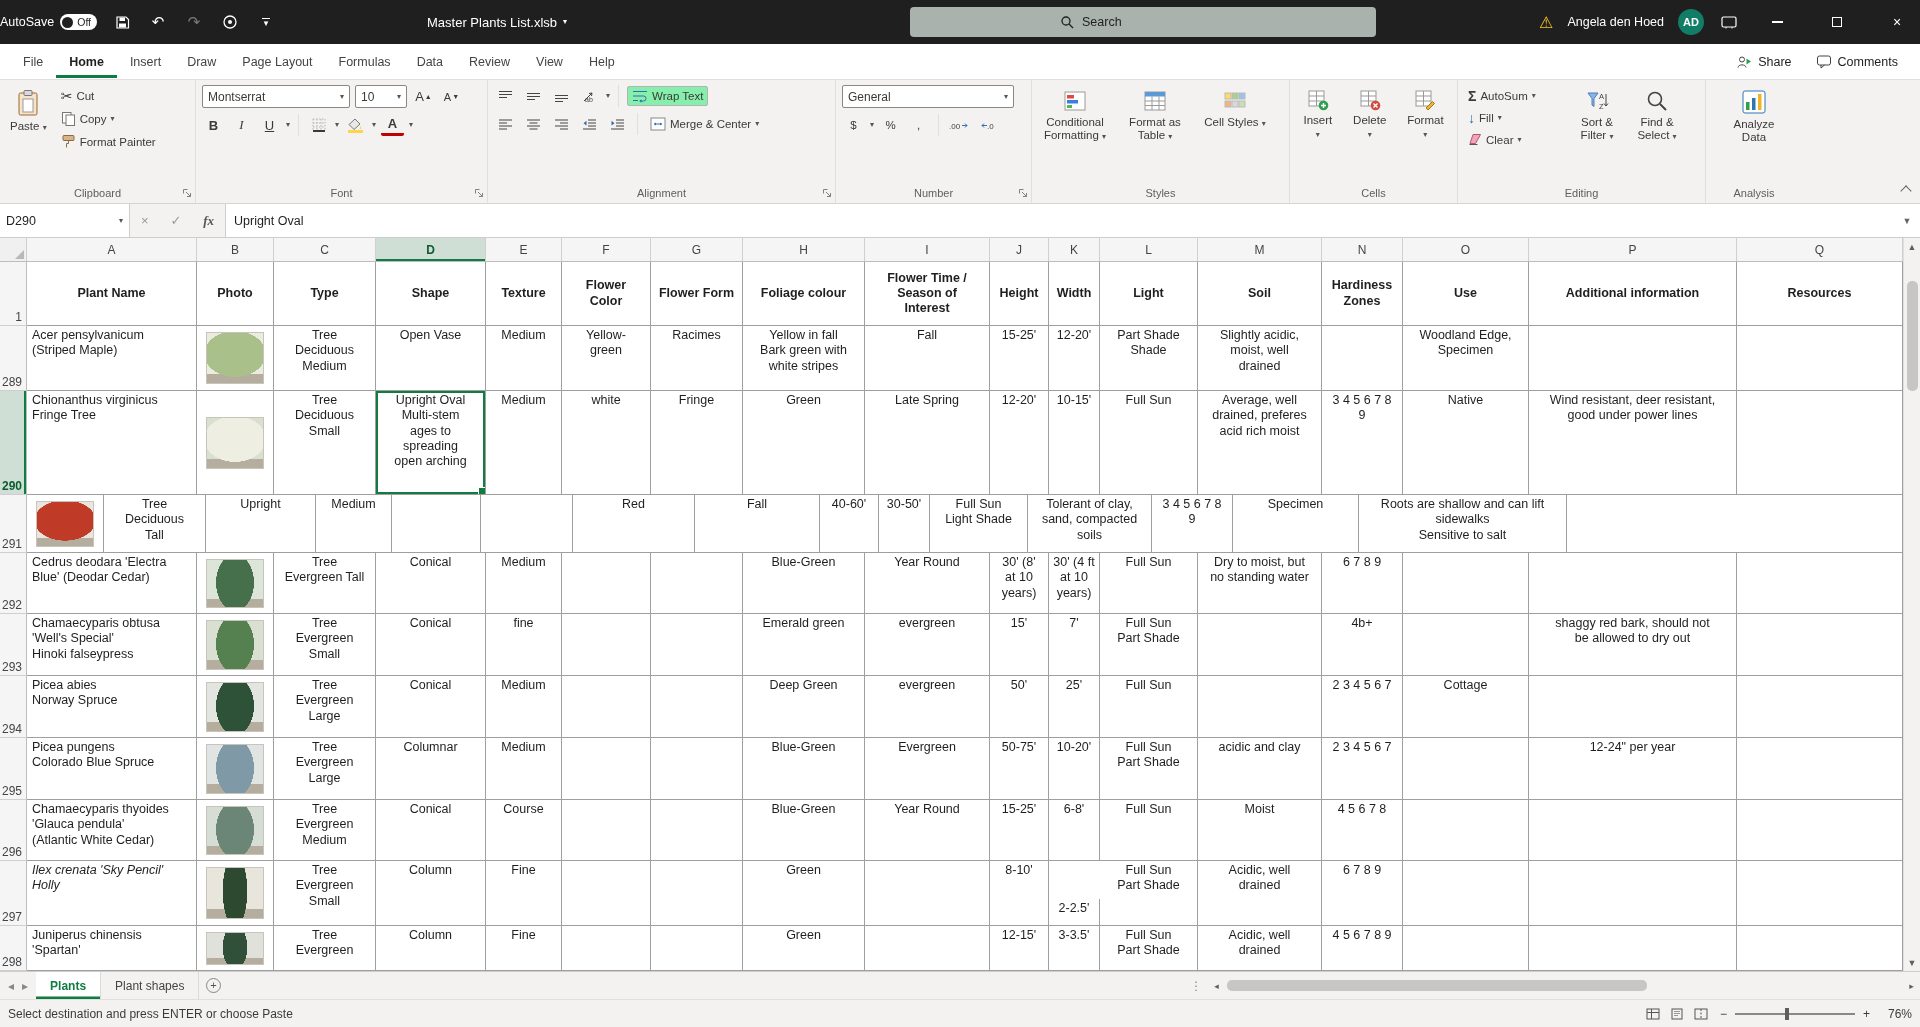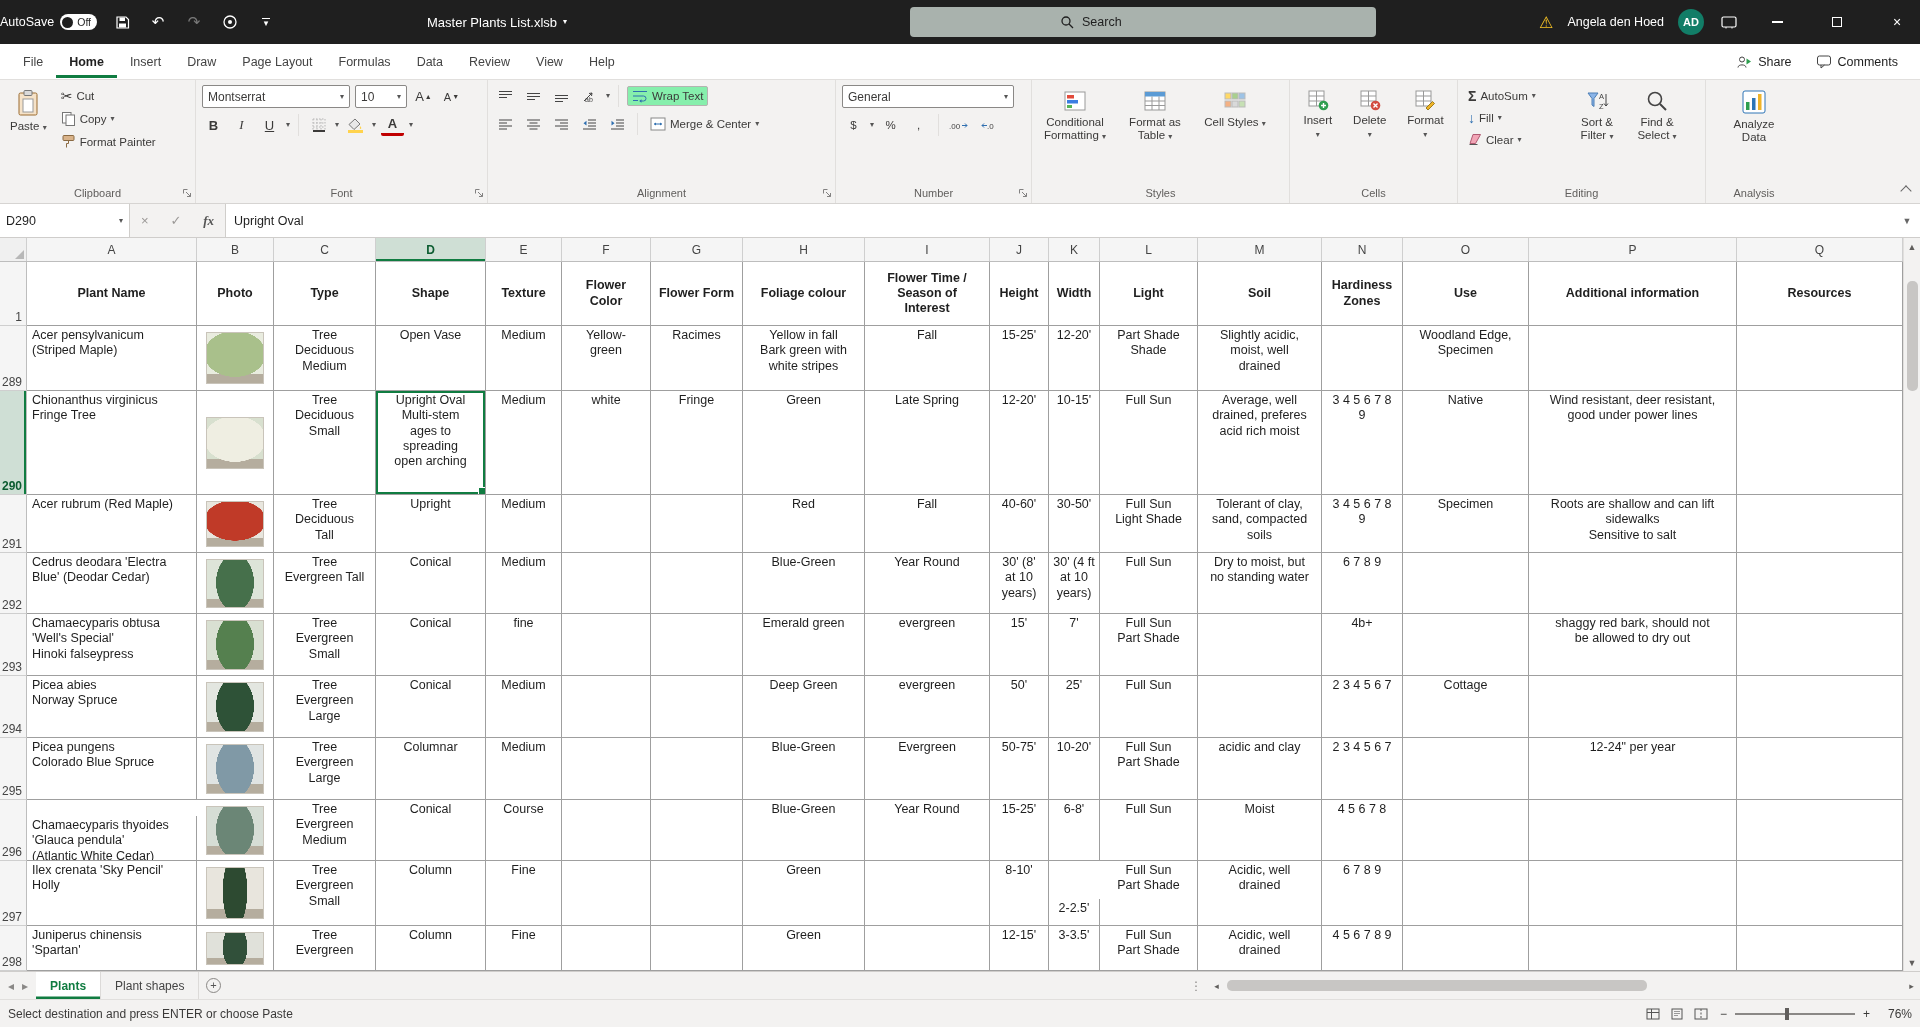--- a/index.html
+++ b/index.html
@@ -657,21 +657,20 @@
 acid rich moist</div>
             <div class="cell colN" style="width: 81px;">3 4 5 6 7 8
 9</div>
             <div class="cell colO" style="width: 126px;">Native</div>
             <div class="cell colP" style="width: 208px;">Wind resistant, deer resistant,
 good under power lines</div>
             <div class="cell colQ" style="width: 156px; flex: 1 1 0%;"></div>
           </div>
           <div class="grow" style="height: 58px;">
             <div class="rowh">291</div>
-            <div class="cell colA" style="width: 170px;">Acer rubrum (Red Maple)</div>
             <div class="cell colB pcell" style="width: 77px;"><div class="photo" style="background: radial-gradient(55% 46% at 50% 42%, rgb(192, 58, 40) 0%, rgb(192, 58, 40) 99%, rgba(0, 0, 0, 0) 100%), linear-gradient(rgb(232, 230, 222) 0%, rgb(232, 230, 222) 82%, rgb(181, 173, 158) 82%, rgb(181, 173, 158) 100%); height: 46px;"></div></div>
             <div class="cell colC" style="width: 102px;">Tree
 Deciduous
 Tall</div>
             <div class="cell colD" style="width: 110px;">Upright</div>
             <div class="cell colE" style="width: 76px;">Medium</div>
             <div class="cell colF" style="width: 89px;"></div>
             <div class="cell colG" style="width: 92px;"></div>
             <div class="cell colH" style="width: 122px;">Red</div>
             <div class="cell colI" style="width: 125px;">Fall</div>
@@ -785,21 +784,21 @@
             <div class="cell colL" style="width: 98px;">Full Sun
 Part Shade</div>
             <div class="cell colM" style="width: 124px;">acidic and clay</div>
             <div class="cell colN" style="width: 81px;">2 3 4 5 6 7</div>
             <div class="cell colO" style="width: 126px;"></div>
             <div class="cell colP" style="width: 208px;">12-24" per year</div>
             <div class="cell colQ" style="width: 156px; flex: 1 1 0%;"></div>
           </div>
           <div class="grow" style="height: 61px;">
             <div class="rowh">296</div>
-            <div class="cell colA" style="width: 170px; margin-top: 16px;">Chamaecyparis thyoides
+            <div class="cell colA" style="width: 170px;">Chamaecyparis thyoides
 'Glauca pendula'
 (Atlantic White Cedar)</div>
             <div class="cell colB pcell" style="width: 77px;"><div class="photo" style="background: radial-gradient(34% 60% at 50% 48%, rgb(107, 134, 118) 0%, rgb(107, 134, 118) 99%, rgba(0, 0, 0, 0) 100%), linear-gradient(rgb(214, 221, 213) 0%, rgb(214, 221, 213) 82%, rgb(181, 173, 158) 82%, rgb(181, 173, 158) 100%); height: 49px;"></div></div>
             <div class="cell colC" style="width: 102px;">Tree
 Evergreen
 Medium</div>
             <div class="cell colD" style="width: 110px;">Conical</div>
             <div class="cell colE" style="width: 76px;">Course</div>
             <div class="cell colF" style="width: 89px;"></div>
             <div class="cell colG" style="width: 92px;"></div>
@@ -809,21 +808,21 @@
             <div class="cell colK" style="width: 51px;">6-8'</div>
             <div class="cell colL" style="width: 98px;">Full Sun</div>
             <div class="cell colM" style="width: 124px;">Moist</div>
             <div class="cell colN" style="width: 81px;">4 5 6 7 8</div>
             <div class="cell colO" style="width: 126px;"></div>
             <div class="cell colP" style="width: 208px;"></div>
             <div class="cell colQ" style="width: 156px; flex: 1 1 0%;"></div>
           </div>
           <div class="grow" style="height: 65px;">
             <div class="rowh">297</div>
-            <div class="cell colA" style="width: 170px;">Ilex crenata 'Sky Pencil'
+            <div class="cell colA" style="width: 170px; font-style: italic;">Ilex crenata 'Sky Pencil'
 Holly</div>
             <div class="cell colB pcell" style="width: 77px;"><div class="photo" style="background: radial-gradient(22% 72% at 50% 46%, rgb(45, 74, 49) 0%, rgb(45, 74, 49) 99%, rgba(0, 0, 0, 0) 100%), linear-gradient(rgb(232, 229, 221) 0%, rgb(232, 229, 221) 82%, rgb(181, 173, 158) 82%, rgb(181, 173, 158) 100%); height: 52px;"></div></div>
             <div class="cell colC" style="width: 102px;">Tree
 Evergreen
 Small</div>
             <div class="cell colD" style="width: 110px;">Column</div>
             <div class="cell colE" style="width: 76px;">Fine</div>
             <div class="cell colF" style="width: 89px;"></div>
             <div class="cell colG" style="width: 92px;"></div>
             <div class="cell colH" style="width: 122px;">Green</div>

